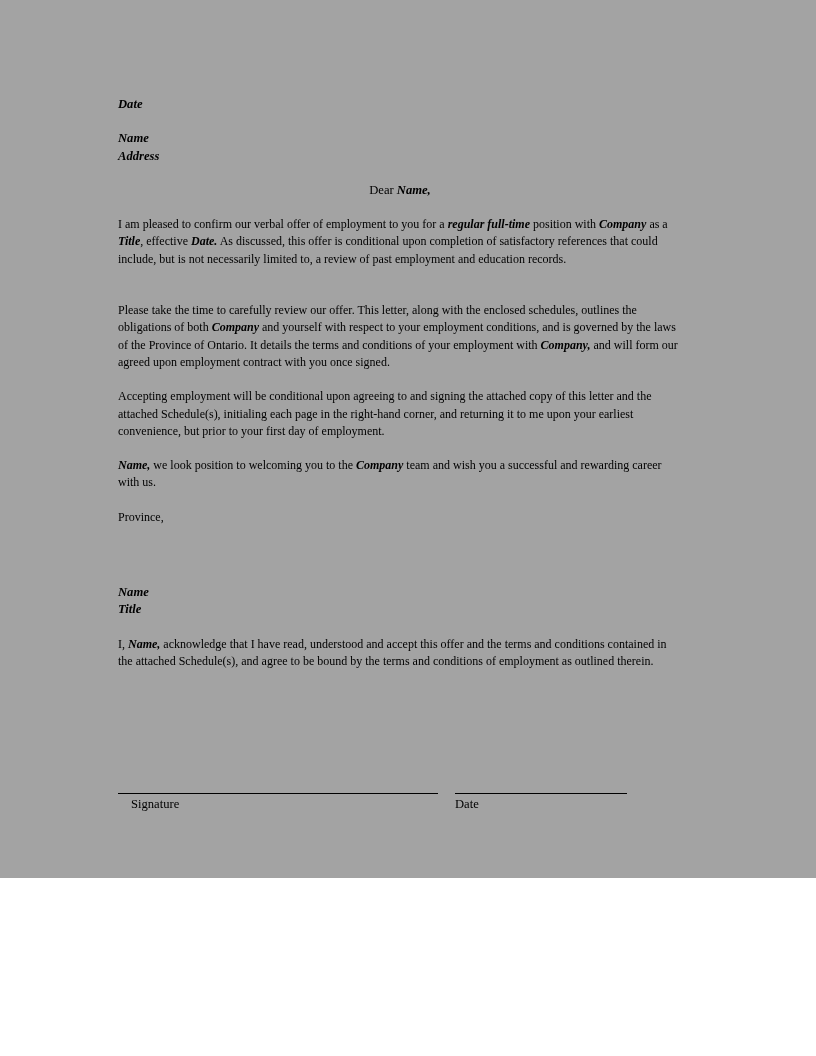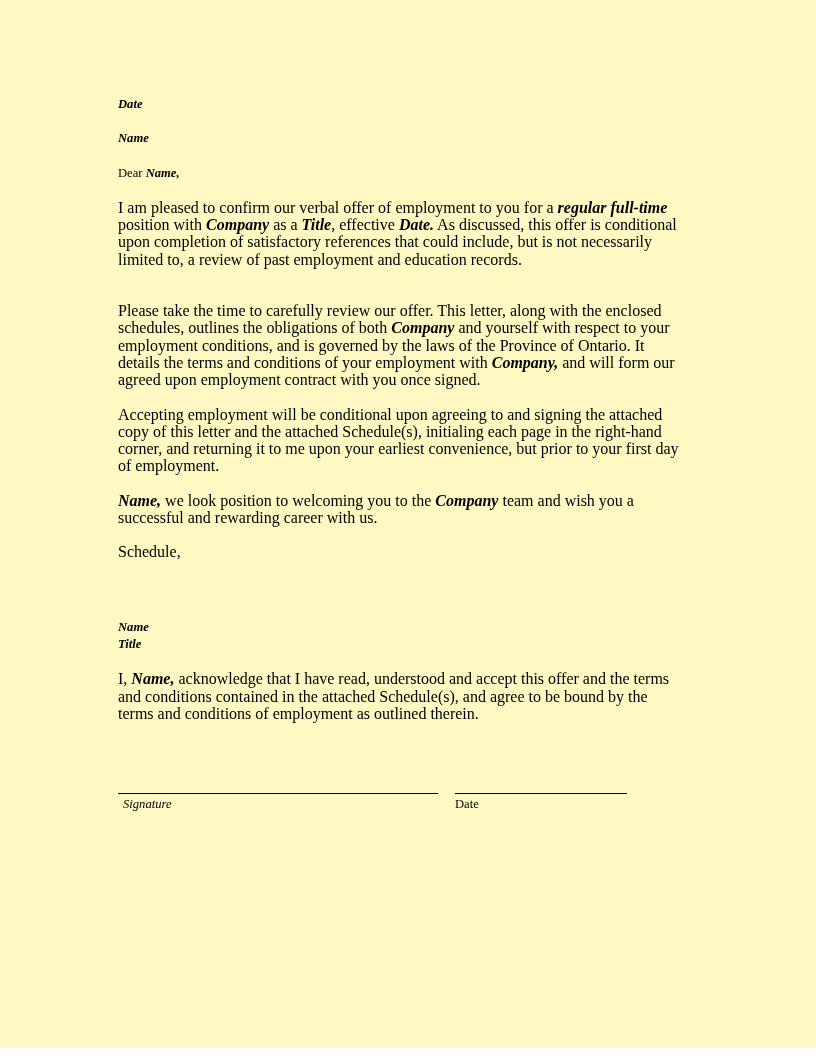--- a/index.html
+++ b/index.html
@@ -10,48 +10,48 @@
   body {
     width: 816px;
     height: 1056px;
     font-family: "Liberation Serif", "DejaVu Serif", serif;
     color: #000000;
     overflow: hidden;
   }
   .page {
     position: relative;
     width: 816px;
-    height: 1048px;
-    background: #fef9c3;
+    height: 878px;
+    background: #a3a3a3;
     box-sizing: border-box;
   }
   .content {
     position: absolute;
     left: 118px;
     top: 96px;
     width: 564px;
   }
   .ph {
     font-weight: bold;
     font-style: italic;
   }
   .blk {
     font-size: 12.6px;
     line-height: 17.3px;
-    text-align: left;
+    text-align: center;
   }
   .addr-line {
     font-size: 12.6px;
     line-height: 17.3px;
   }
   .gap-sm { height: 17px; }
   .gap-md { height: 17px; }
   .gap-xl { height: 58px; }
   .para {
-    font-size: 16px;
+    font-size: 12px;
     line-height: 17.3px;
     margin: 0;
   }
 
   .sig-area {
     position: absolute;
     left: 118px;
     top: 793px;
     width: 564px;
   }
@@ -66,38 +66,41 @@
     border-top: 1.6px solid #000;
   }
   .rule-sig { left: 0px; width: 320px; }
   .rule-date { left: 337px; width: 172px; }
   .sig-label {
     position: absolute;
     top: 3px;
     font-size: 12.6px;
     line-height: 16px;
   }
-  .label-sig { left: 5px; font-style: italic; }
+  .label-sig { left: 13px; }
   .label-date { left: 337px; }
 </style>
 </head>
 <body>
 
 <div class="page">
 
   <div class="content">
 
     <div class="addr-line">
       <span class="ph">Date</span>
     </div>
 
     <div class="gap-sm"></div>
 
     <div class="addr-line">
       <span class="ph">Name</span>
+    </div>
+    <div class="addr-line">
+      <span class="ph">Address</span>
     </div>
 
     <div class="gap-sm"></div>
 
     <div class="blk">
       <span>Dear</span><span>&nbsp;</span><span class="ph">Name,</span>
     </div>
 
     <div class="gap-sm"></div>
 
@@ -113,21 +116,21 @@
     <div class="gap-md"></div>
 
     <p class="para"><span>Accepting employment will be conditional upon agreeing to and signing the attached copy of this letter and the attached Schedule(s), initialing each page in the right-hand corner, and returning it to me upon your earliest convenience, but prior to your first day of employment.</span></p>
 
     <div class="gap-md"></div>
 
     <p class="para"><span class="ph">Name,</span><span> we look position to welcoming you to the  </span><span class="ph">Company</span><span> team and wish you a successful and rewarding career with us.</span></p>
 
     <div class="gap-md"></div>
 
-    <p class="para"><span>Schedule,</span></p>
+    <p class="para"><span>Province,</span></p>
 
     <div class="gap-xl"></div>
 
     <div class="addr-line">
       <span class="ph">Name</span>
     </div>
     <div class="addr-line">
       <span class="ph">Title</span>
     </div>
 

